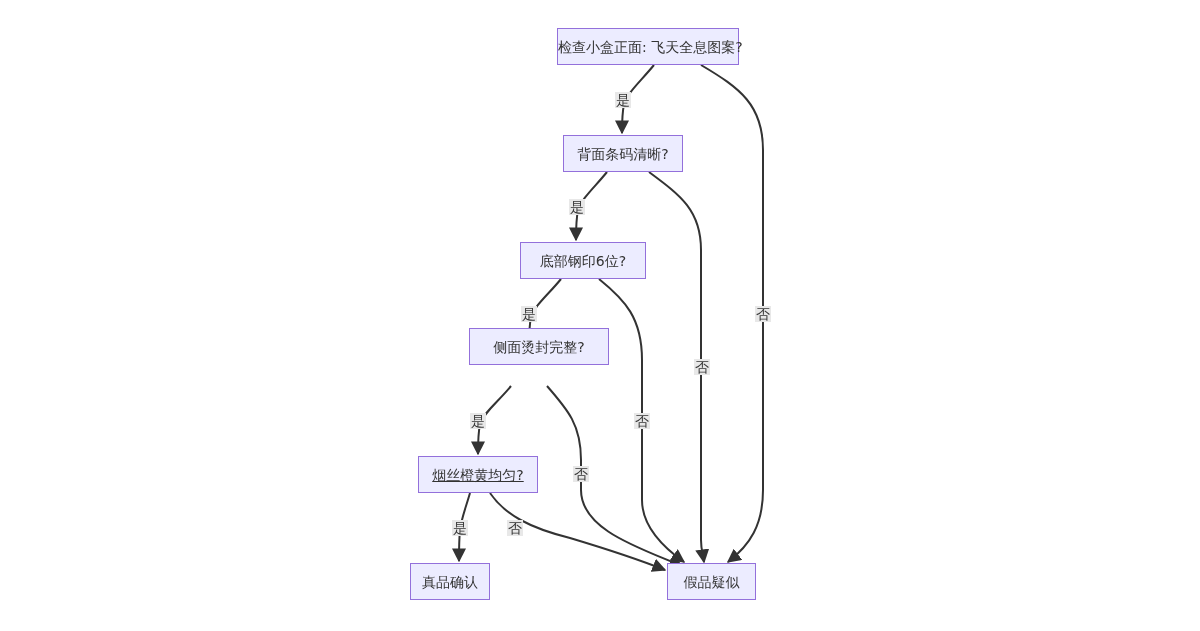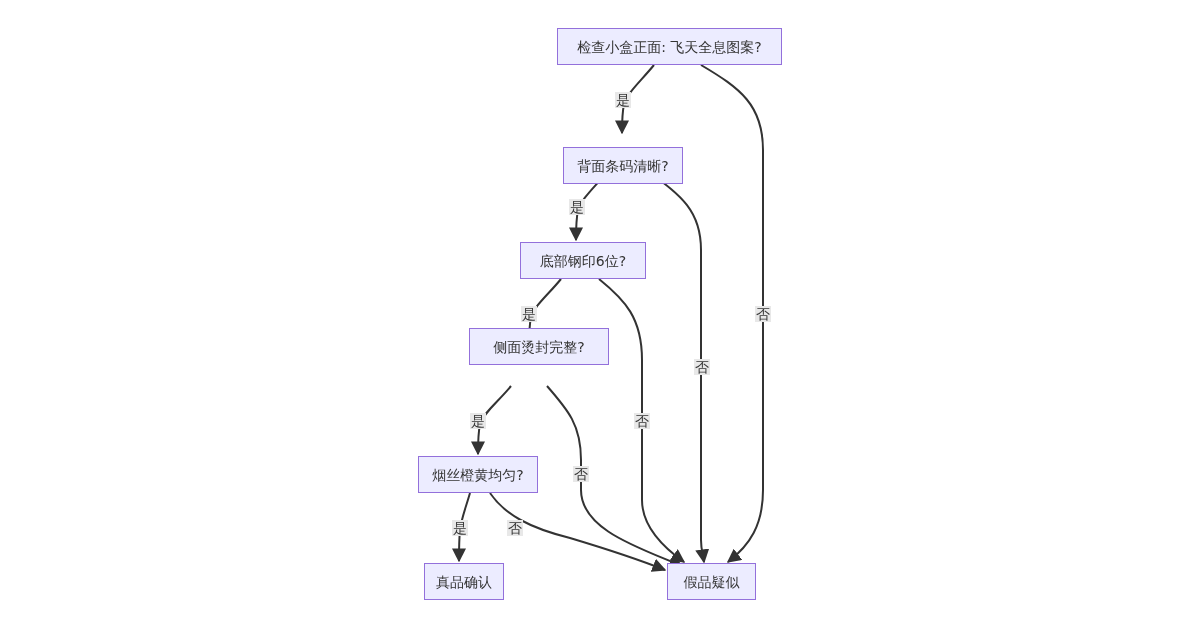--- a/index.html
+++ b/index.html
@@ -33,26 +33,26 @@
       <path d="M607,172 C594,188 582,198 578,210 C576,220 576,228 576,240" fill="none" stroke="#333333" stroke-width="2" marker-end="url(#arrow)"></path>
       <path d="M649,172 C680,195 701,210 701,250 L701,540 C701,550 703,555 704,562" fill="none" stroke="#333333" stroke-width="2" marker-end="url(#arrow)"></path>
       <path d="M561,279 C548,295 535,305 531,317 C529,327 529,335 529,347" fill="none" stroke="#333333" stroke-width="2" marker-end="url(#arrow)"></path>
       <path d="M599,279 C625,300 642,318 642,360 L642,500 C642,525 660,545 684,562" fill="none" stroke="#333333" stroke-width="2" marker-end="url(#arrow)"></path>
       <path d="M511,386 C498,402 484,412 480,424 C478,434 478,442 478,454" fill="none" stroke="#333333" stroke-width="2" marker-end="url(#arrow)"></path>
       <path d="M547,386 C568,410 581,425 581,460 L581,490 C581,530 640,548 682,566" fill="none" stroke="#333333" stroke-width="2" marker-end="url(#arrow)"></path>
       <path d="M470,493 C465,510 461,520 460,530 C459,540 459,550 459,561" fill="none" stroke="#333333" stroke-width="2" marker-end="url(#arrow)"></path>
       <path d="M490,493 C505,515 530,528 570,538 C610,550 640,560 665,570" fill="none" stroke="#333333" stroke-width="2" marker-end="url(#arrow)"></path>
     </svg>
 
-  <div class="node" id="node-A" style="left:557px;top:28px;width:225px;">检查小盒正面: 飞天全息图案?</div>
-  <div class="node" id="node-B" style="left:563px;top:147px;width:120px;">背面条码清晰?</div>
+  <div class="node" id="node-A" style="left:557px;top:28px;width:182px;">检查小盒正面: 飞天全息图案?</div>
+  <div class="node" id="node-B" style="left:563px;top:135px;width:120px;">背面条码清晰?</div>
   <div class="node" id="node-C" style="left:520px;top:242px;width:126px;">底部钢印6位?</div>
   <div class="node" id="node-D" style="left:469px;top:328px;width:140px;">侧面烫封完整?</div>
-  <div class="node" id="node-E" style="left:418px;top:456px;width:120px;">烟丝橙黄均匀?</div>
-  <div class="node" id="node-F" style="left:424px;top:563px;width:80px;">真品确认</div>
+  <div class="node" id="node-E" style="left:418px;top:456px;width:120px;text-decoration:underline;">烟丝橙黄均匀?</div>
+  <div class="node" id="node-F" style="left:410px;top:563px;width:80px;">真品确认</div>
   <div class="node" id="node-G" style="left:667px;top:563px;width:89px;">假品疑似</div>
 
   <span class="elabel" style="left:623px;top:100px;">是</span>
   <span class="elabel" style="left:763px;top:314px;">否</span>
   <span class="elabel" style="left:577px;top:207px;">是</span>
   <span class="elabel" style="left:702px;top:367px;">否</span>
   <span class="elabel" style="left:529px;top:314px;">是</span>
   <span class="elabel" style="left:642px;top:421px;">否</span>
   <span class="elabel" style="left:478px;top:421px;">是</span>
   <span class="elabel" style="left:581px;top:474px;">否</span>

